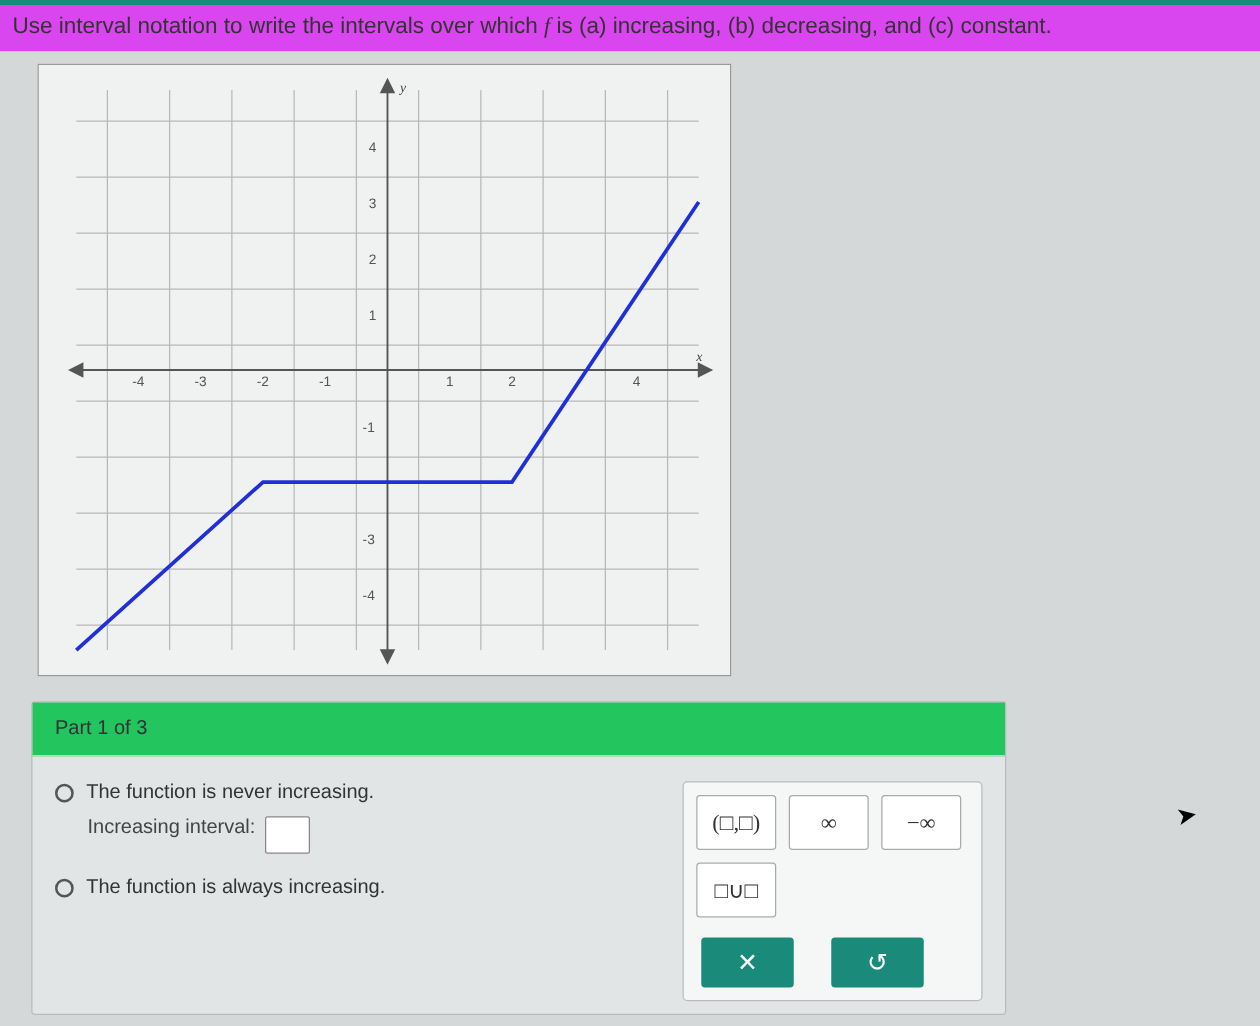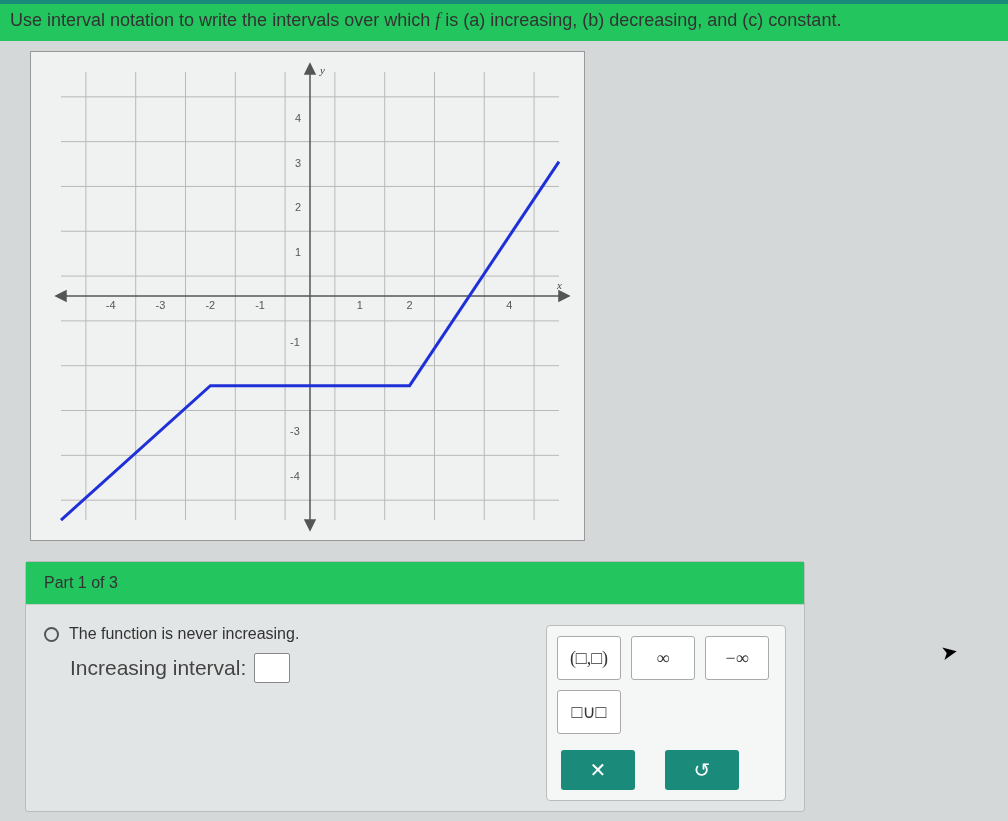--- a/index.html
+++ b/index.html
@@ -9,21 +9,21 @@
     width: 1008px;
     height: 821px;
     position: relative;
     overflow: hidden;
   }
   .top-border { height: 4px; background: #1a8a7a; width: 100%; }
   .question {
     padding: 6px 10px 10px 10px;
     font-size: 18px;
     color: #333;
-    background: #22c55e;
+    background: #d946ef;
   }
   .question .fvar { font-style: italic; font-family: 'Times New Roman', serif; }
   .graph-area {
     margin: 10px 0 0 30px;
     width: 555px;
     height: 490px;
     background: #f0f1f1;
     border: 1px solid #999;
     position: relative;
   }
@@ -45,21 +45,21 @@
   .part-body {
     display: flex;
     padding: 20px 18px 10px 18px;
   }
   .options { flex: 1; }
   .option-row { display: flex; align-items: center; margin-bottom: 18px; font-size: 16px; color: #333; }
   .radio {
     width: 15px; height: 15px; border: 2px solid #555; border-radius: 50%;
     margin-right: 10px; flex-shrink: 0;
   }
-  .sub-row { margin-left: 26px; margin-top: -8px; margin-bottom: 18px; display: flex; align-items: center; font-size: 21px; color: #444; }
+  .sub-row { margin-left: 26px; margin-top: -8px; margin-bottom: 18px; display: flex; align-items: flex-start; font-size: 16px; color: #444; }
   .input-box {
     width: 36px; height: 30px; border: 1px solid #888; background: #fff;
     margin-left: 8px; border-radius: 2px;
   }
   .palette {
     width: 240px;
     background: #f5f6f6;
     border: 1px solid #bbb;
     border-radius: 4px;
     padding: 10px;
@@ -172,20 +172,24 @@
   <div class="part-body">
     <div class="options">
       <div class="option-row">
         <span class="radio"></span>
         <span>The function is never increasing.</span>
       </div>
       <div class="sub-row">
         <span>Increasing interval:</span>
         <span class="input-box"></span>
       </div>
+      <div class="option-row">
+        <span class="radio"></span>
+        <span>The function is always increasing.</span>
+      </div>
     </div>
     <div class="palette">
       <div class="pal-row">
         <div class="pal-btn">(□,□)</div>
         <div class="pal-btn">∞</div>
         <div class="pal-btn">−∞</div>
       </div>
       <div class="pal-row">
         <div class="pal-btn">□∪□</div>
       </div>

